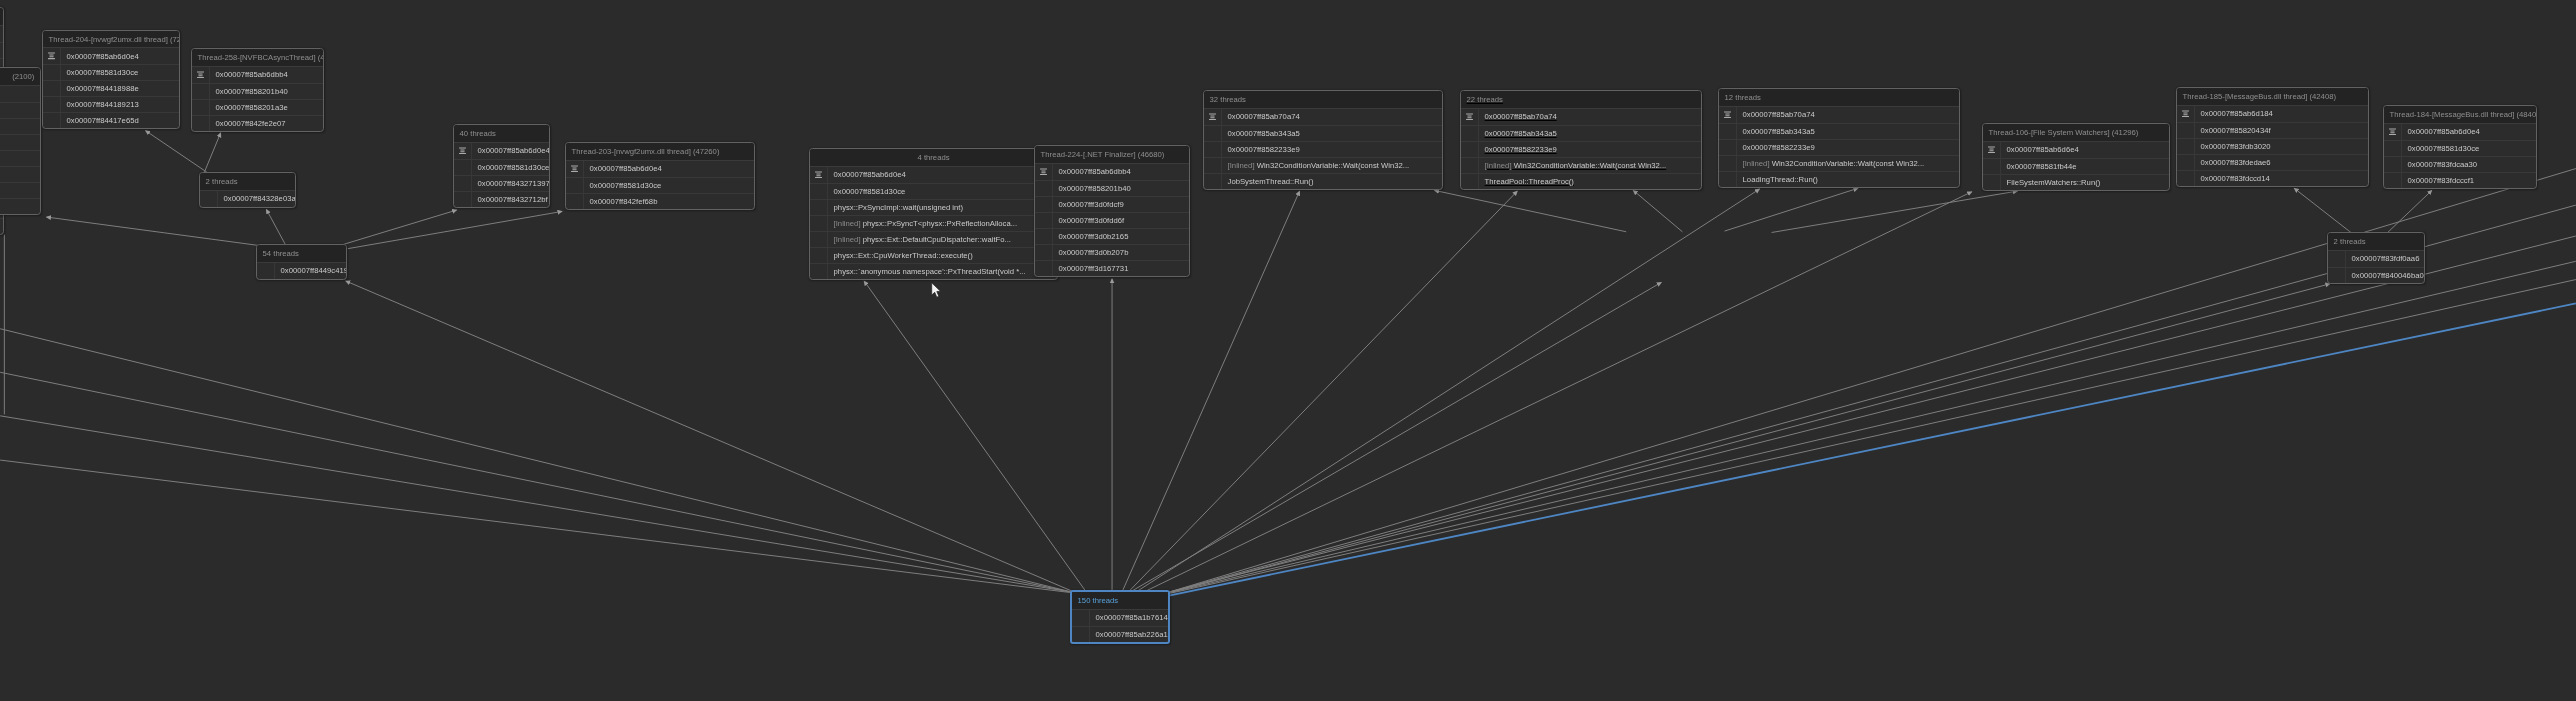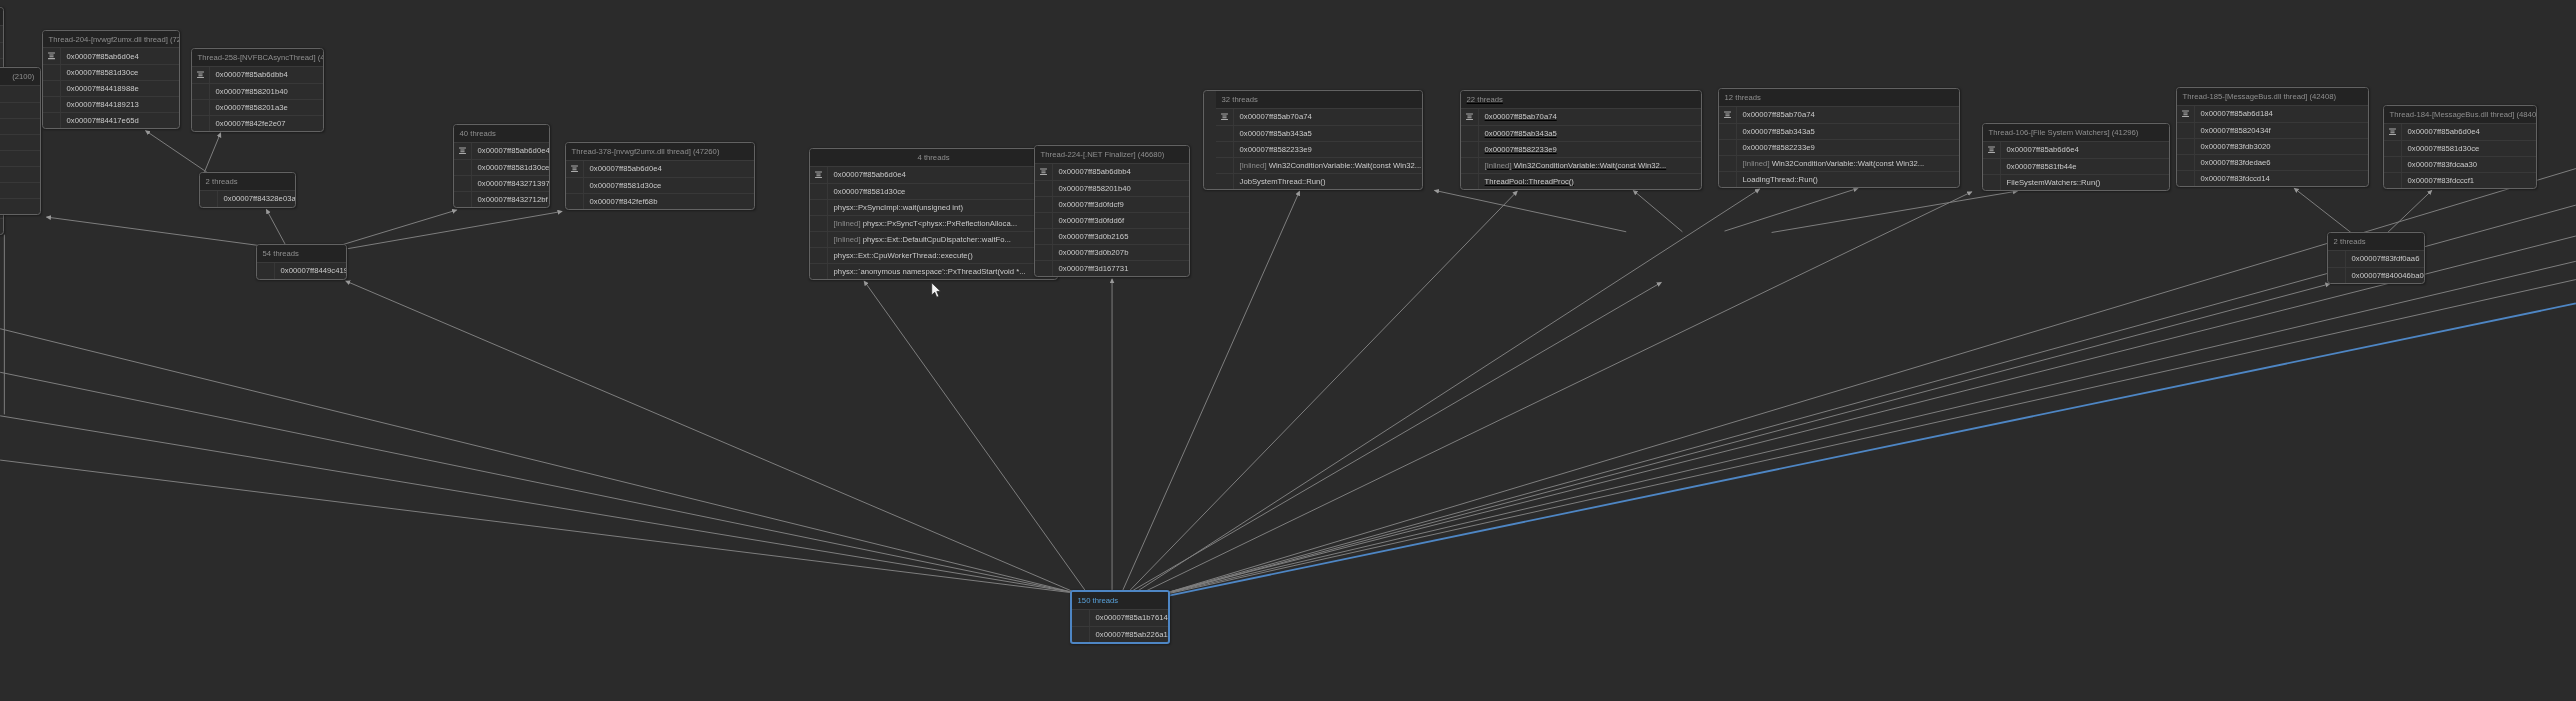--- a/index.html
+++ b/index.html
@@ -233,21 +233,21 @@
         <div class="row">
           <span class="gutter"></span>
           <span class="txt">0x00007ff843271397</span>
         </div>
         <div class="row">
           <span class="gutter"></span>
           <span class="txt">0x00007ff8432712bf</span>
         </div>
       </div>
       <div class="node" style="left: 565px; top: 142px; width: 190px;">
-        <div class="hdr">Thread-378-[nvwgf2umx.dll thread] (47260)</div>
+        <div class="hdr">Thread-203-[nvwgf2umx.dll thread] (47260)</div>
         <div class="row">
           <span class="gutter">
             <svg width="9" height="7.7" viewBox="0 0 13 11">
               <path d="M1.5 1.5 H11.5 M3.5 4.2 H9.5 M3.5 6.8 H9.5 M1.5 9.5 H11.5" stroke="#ababab" stroke-width="1.5" fill="none"></path>
             </svg>
           </span>
           <span class="txt">0x00007ff85ab6d0e4</span>
         </div>
         <div class="row">
           <span class="gutter"></span>
@@ -321,21 +321,21 @@
         </div>
         <div class="row">
           <span class="gutter"></span>
           <span class="txt">0x00007fff3d0b207b</span>
         </div>
         <div class="row">
           <span class="gutter"></span>
           <span class="txt">0x00007fff3d167731</span>
         </div>
       </div>
-      <div class="node" style="left: 1203px; top: 90px; width: 220px; padding-left: 12px;">
+      <div class="node" style="left: 1203px; top: 90px; width: 240px;">
         <div class="hdr">32 threads</div>
         <div class="row">
           <span class="gutter">
             <svg width="9" height="7.7" viewBox="0 0 13 11">
               <path d="M1.5 1.5 H11.5 M3.5 4.2 H9.5 M3.5 6.8 H9.5 M1.5 9.5 H11.5" stroke="#ababab" stroke-width="1.5" fill="none"></path>
             </svg>
           </span>
           <span class="txt">0x00007ff85ab70a74</span>
         </div>
         <div class="row">

